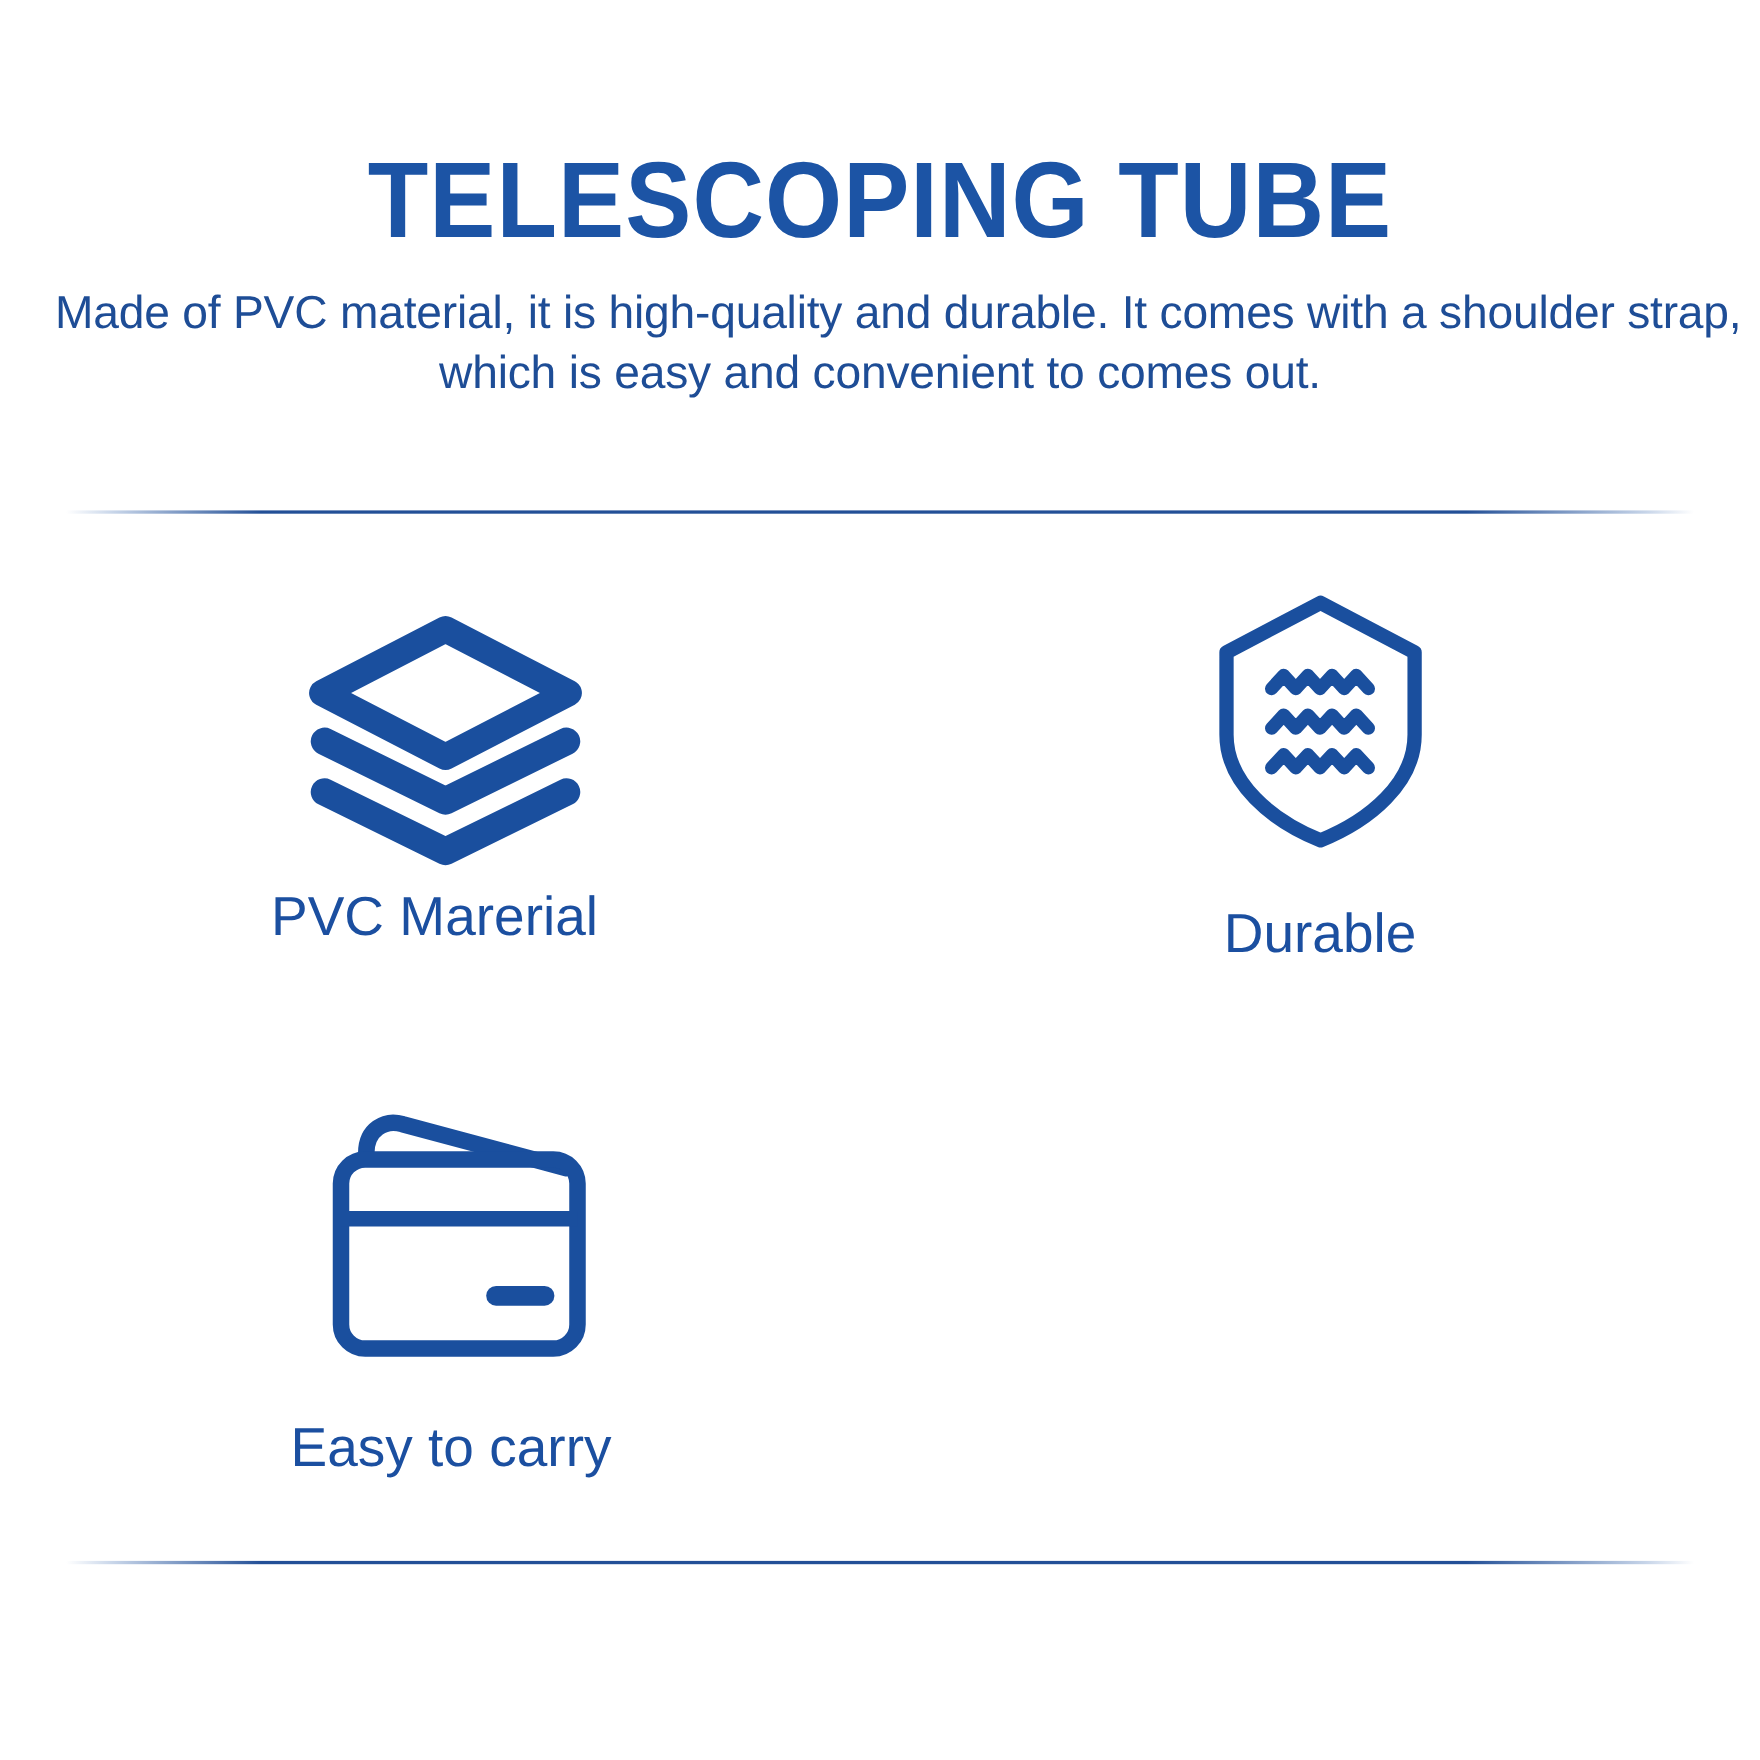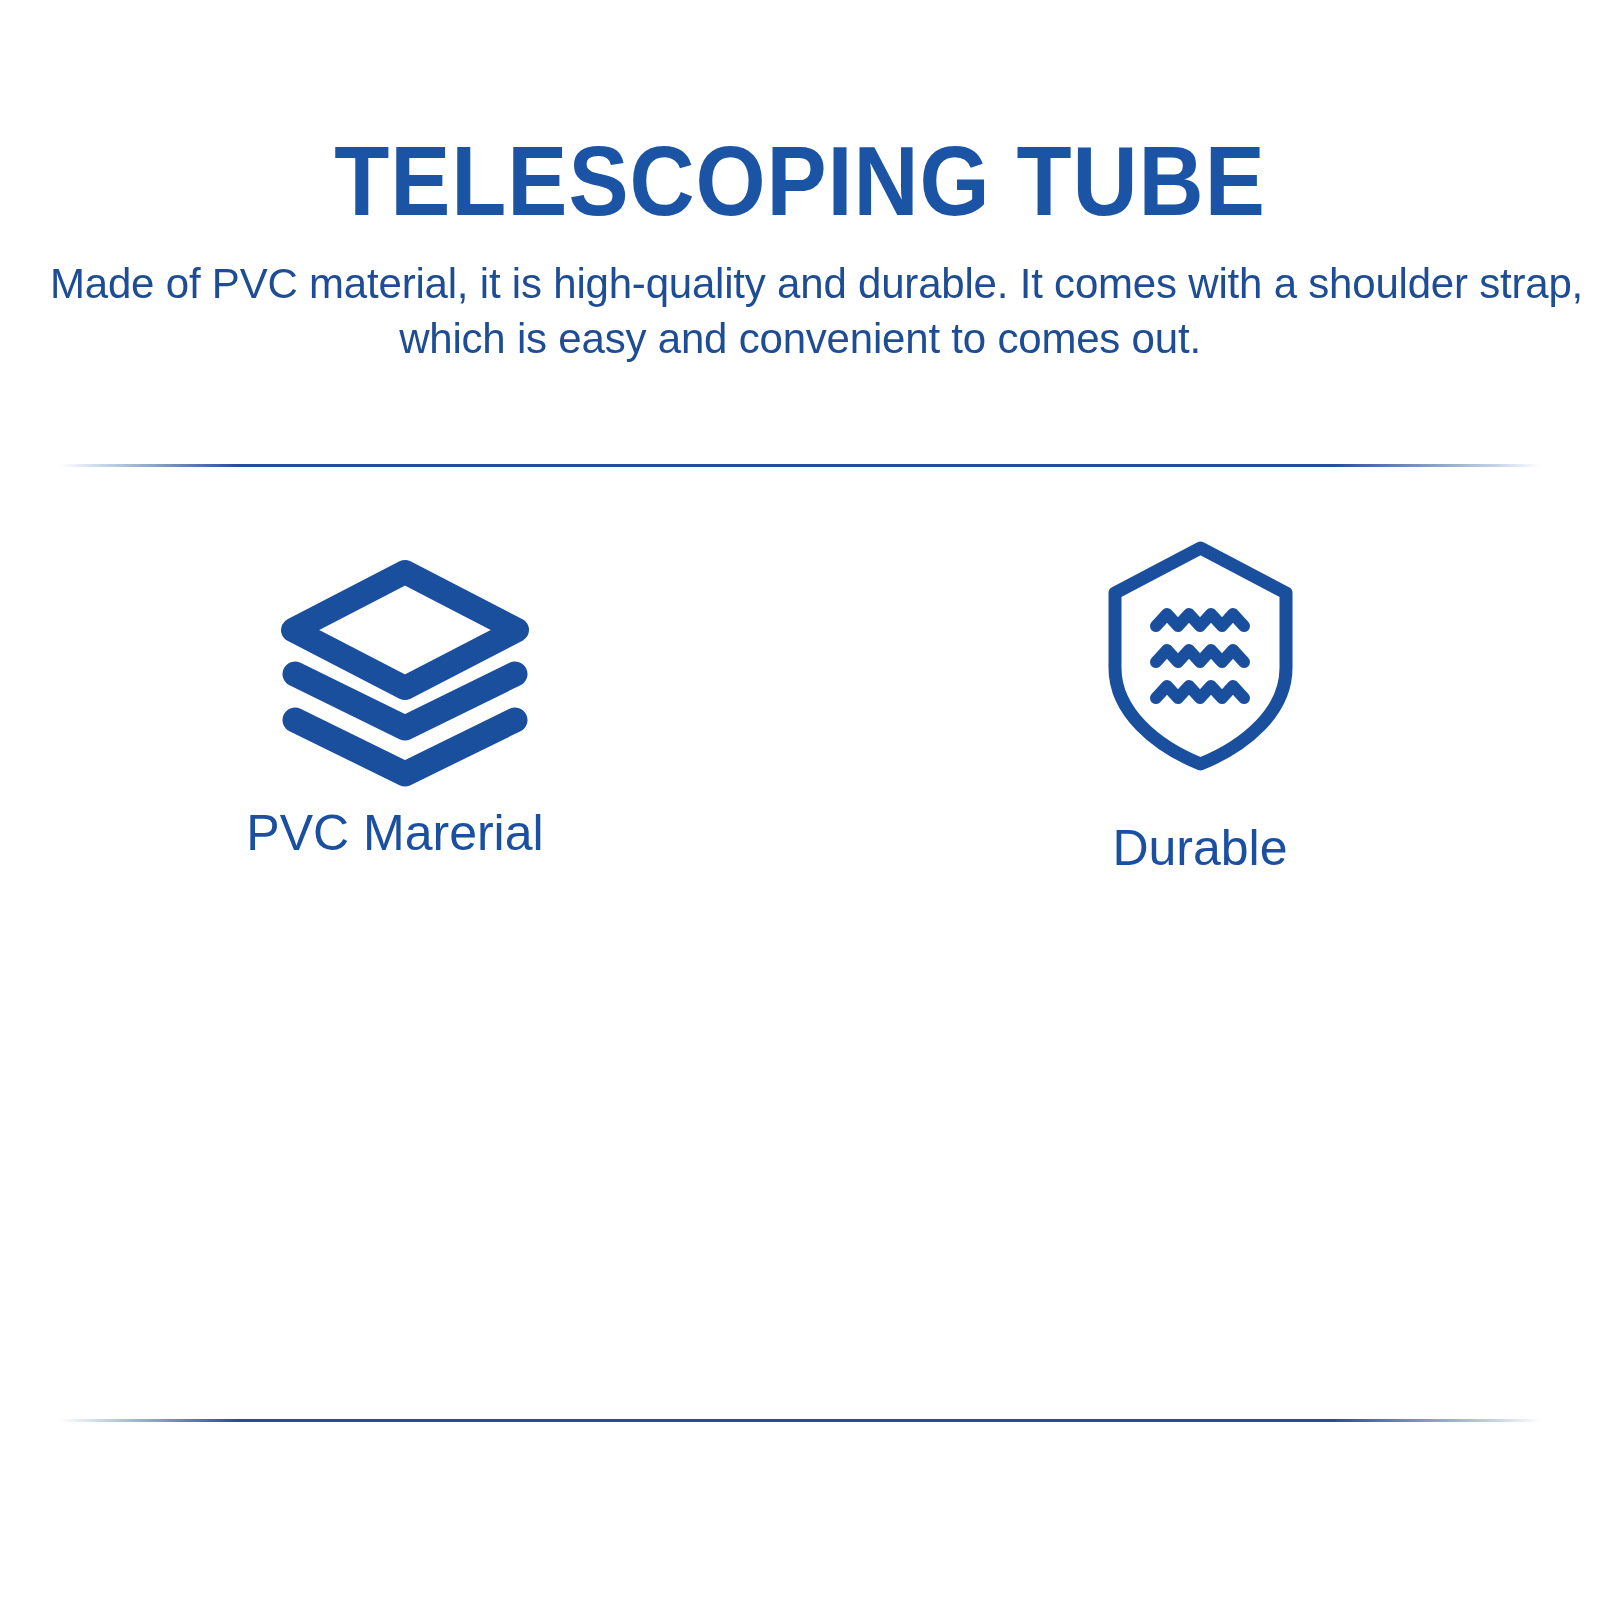--- a/index.html
+++ b/index.html
@@ -160,15 +160,31 @@
           <path d="M53 86 L64 74 L75 86 L86 74 L97 86 L108 74 L119 86 L130 74 L141 86" fill="none" stroke="#1a4f9e" stroke-width="12" stroke-linecap="round" stroke-linejoin="round"></path>
 
           <path d="M53 122 L64 110 L75 122 L86 110 L97 122 L108 110 L119 122 L130 110 L141 122" fill="none" stroke="#1a4f9e" stroke-width="12" stroke-linecap="round" stroke-linejoin="round"></path>
 
           <path d="M53 158 L64 146 L75 158 L86 146 L97 158 L108 146 L119 158 L130 146 L141 158" fill="none" stroke="#1a4f9e" stroke-width="12" stroke-linecap="round" stroke-linejoin="round"></path>
         </svg>
       </span>
       <span class="feature-label">Durable</span>
     </div>
 
+    <div class="feature f-easy">
+      <span class="icon-wrap">
+        <svg viewBox="0 0 240 235" width="240" height="235" aria-hidden="true">
+
+          <path d="M33 47 C33 26 50 16 66 21 L215 61" fill="none" stroke="#1a4f9e" stroke-width="15" stroke-linecap="round" stroke-linejoin="round"></path>
+          <path d="M33 60 L200 60" fill="none" stroke="#1a4f9e" stroke-width="0"></path>
+
+          <rect x="10" y="53" width="215" height="172" rx="22" fill="none" stroke="#1a4f9e" stroke-width="15"></rect>
+
+          <line x1="10" y1="107" x2="225" y2="107" stroke="#1a4f9e" stroke-width="14" stroke-linecap="butt"></line>
+
+          <rect x="142" y="168" width="62" height="18" rx="9" fill="#1a4f9e"></rect>
+        </svg>
+      </span>
+      <span class="feature-label">Easy to carry</span>
+    </div>
 
   </div>
 </div>
 
 </body></html>

